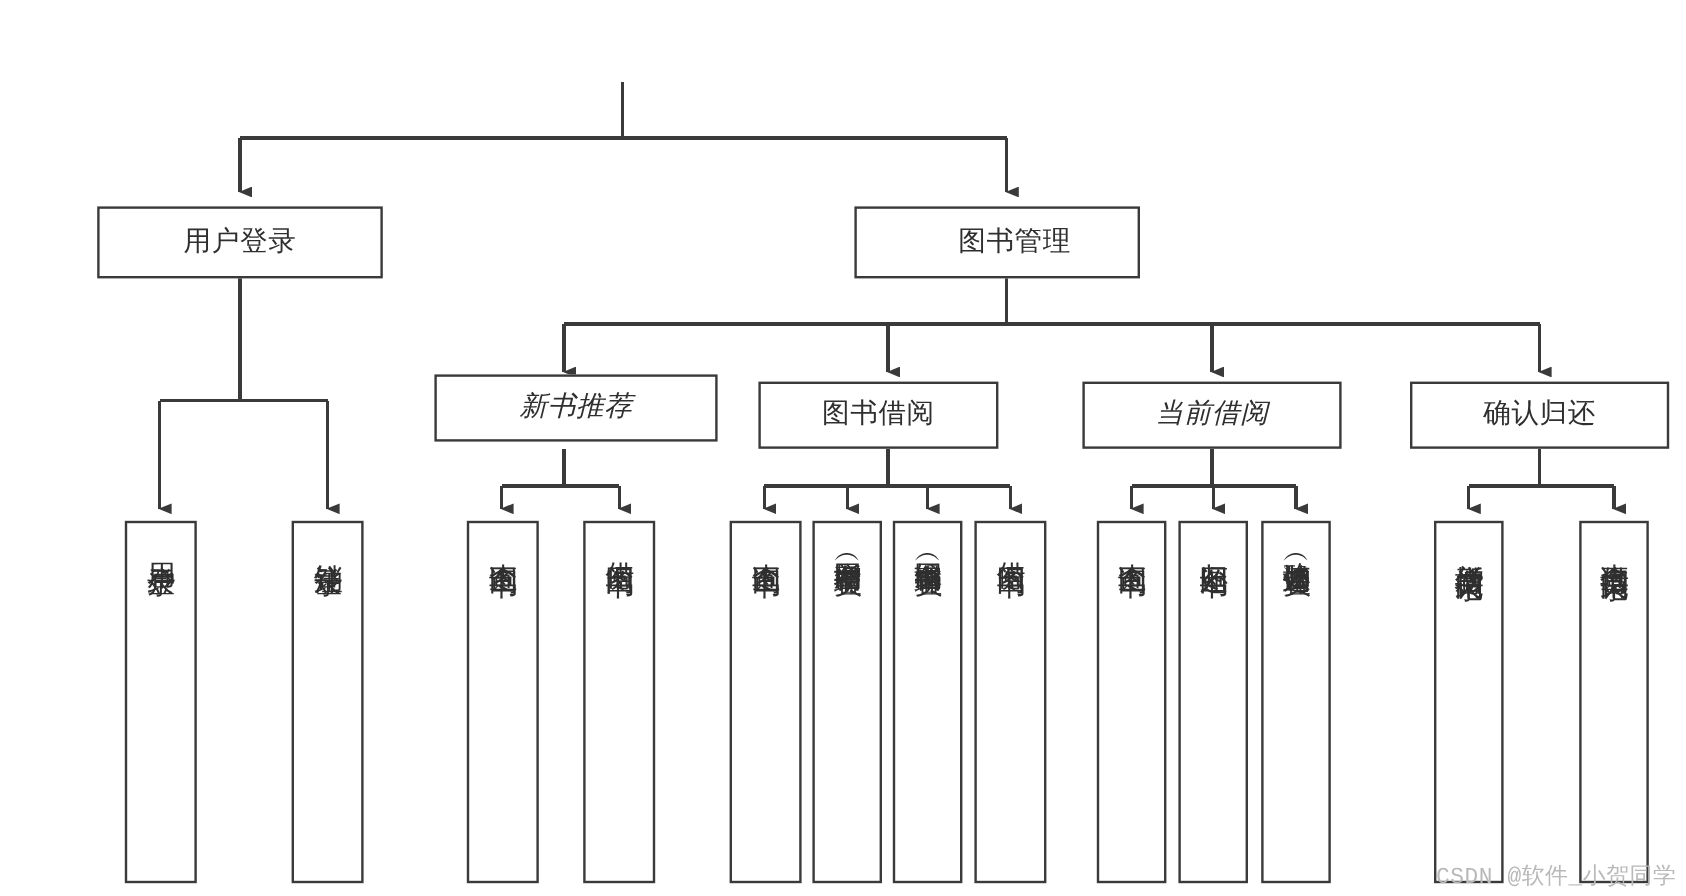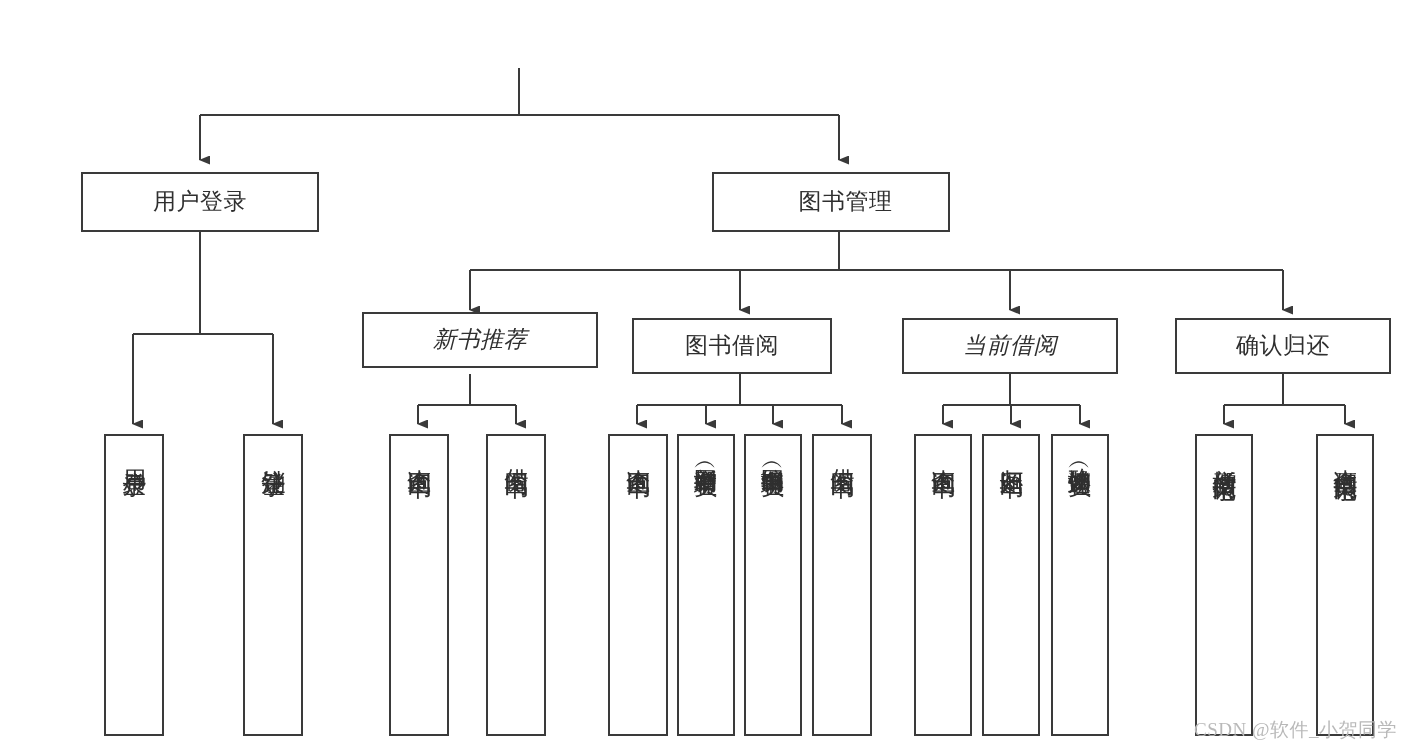--- a/index.html
+++ b/index.html
@@ -54,21 +54,21 @@
   .node.vert.tall-text .label{font-size:23px;letter-spacing:1px;}
   .watermark{
     position:absolute;
     right:8px;
     bottom:4px;
     font-size:19px;
     color:#b9b9b9;
     letter-spacing:0.5px;
     z-index:5;
     white-space:nowrap;
-    font-family:Liberation Serif, serif;
+    font-family:Liberation Mono, monospace;
   }
 </style>
 </head>
 <body>
 
 <div id="diagram-root">
 
   <svg class="connectors" viewBox="0 0 1405 747" xmlns="http://www.w3.org/2000/svg">
     <defs>
       <marker id="arrowhead" markerWidth="9" markerHeight="11" refX="4.5" refY="10" orient="auto" markerUnits="userSpaceOnUse">

